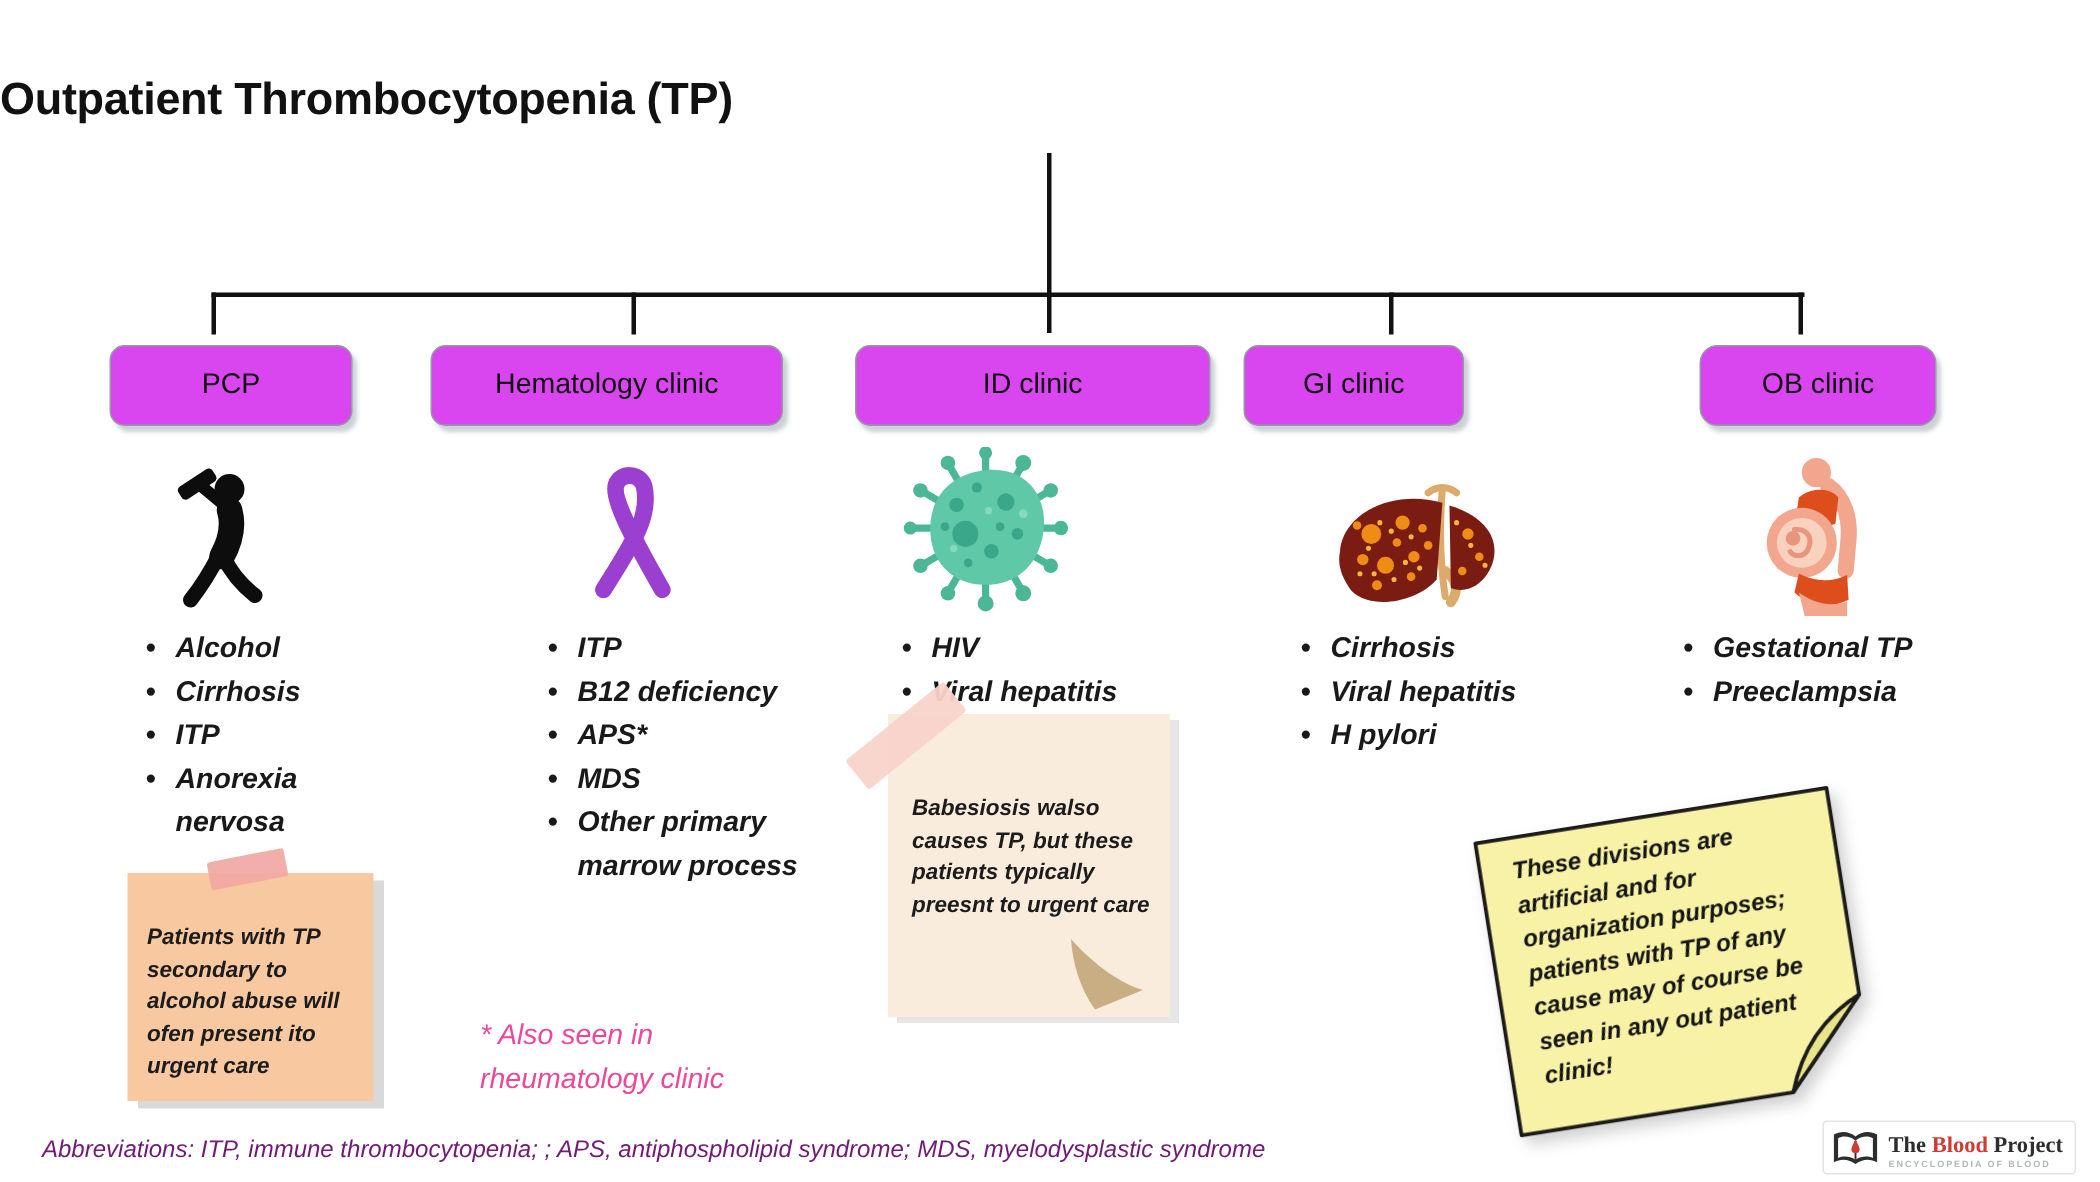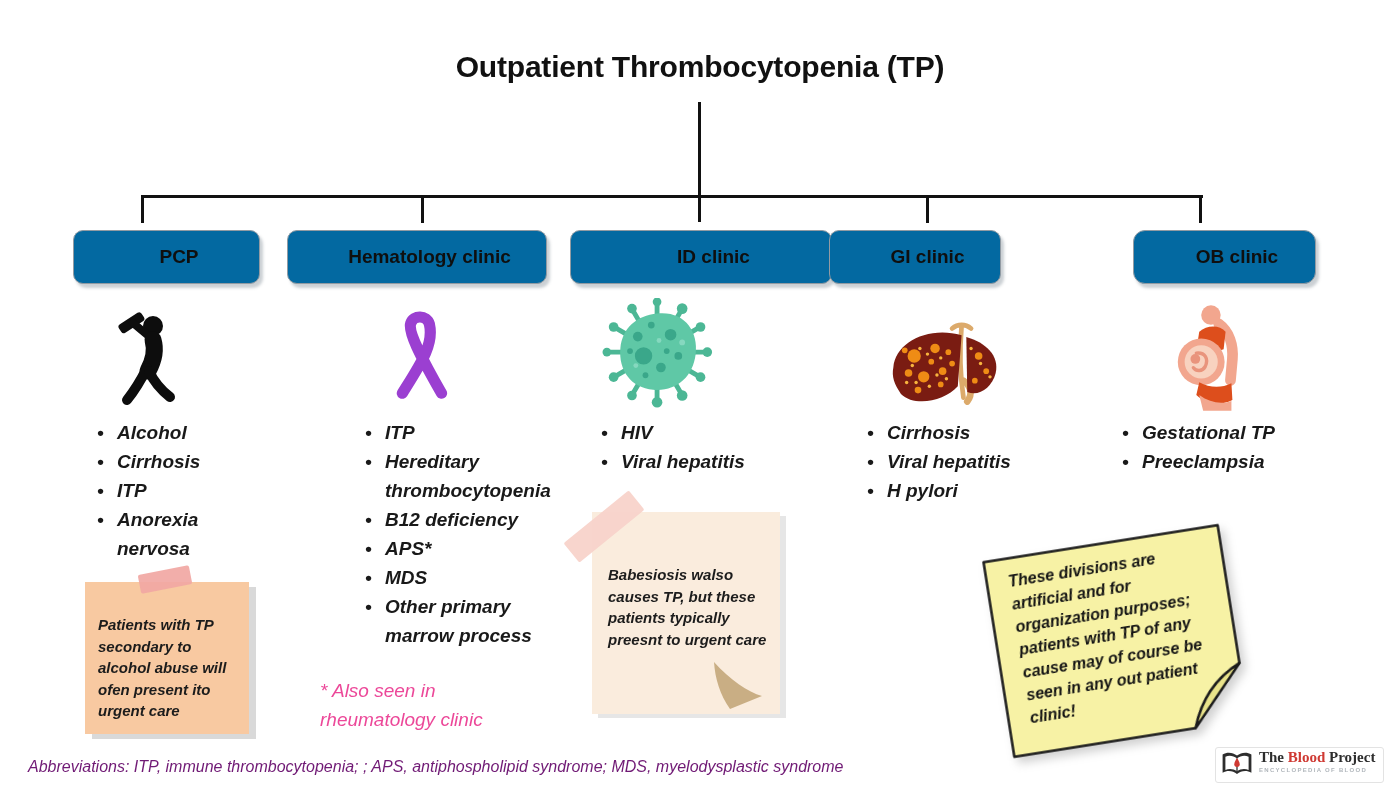--- a/index.html
+++ b/index.html
@@ -1,36 +1,36 @@
 <!DOCTYPE html>
 <html><head>
 <meta charset="utf-8">
 <style>
   html,body{margin:0;padding:0;background:#ffffff;}
   .canvas{
     position:relative;width:1400px;height:788px;background:#ffffff;overflow:hidden;
     font-family:"Liberation Sans","DejaVu Sans",sans-serif;color:#161616;
   }
   .title{
-    position:absolute;left:0;top:50px;width:100%;text-align:center;
+    position:absolute;left:0;top:50px;width:100%;text-align:left;
     font-size:30px;font-weight:700;letter-spacing:-0.2px;color:#111;margin:0;
   }
   
   .tline{position:absolute;background:#111;}
   .stem{left:698px;top:102px;width:3px;height:120px;}
   .hline{left:141px;top:195px;width:1062px;height:3px;}
   .drop{top:195px;width:3px;height:28px;}
   .drop1{left:141px;} .drop2{left:421px;} .drop3{left:926px;} .drop4{left:1199px;}
   
   .hbox{
-    position:absolute;top:230px;height:52px;background:#0369a1;
+    position:absolute;top:230px;height:52px;background:#d946ef;
     border:1.5px solid #929ba3;border-radius:10px;
     box-shadow:3px 4px 3px rgba(140,150,160,.45);
     display:flex;align-items:center;justify-content:center;
-    font-size:19px;font-weight:700;color:#0f0f0f;padding-left:25px;
+    font-size:19px;font-weight:400;color:#0f0f0f;
   }
   .hbox-pcp{left:73px;width:160px;}
   .hbox-hema{left:287px;width:233px;}
   .hbox-id{left:570px;width:235px;}
   .hbox-gi{left:829px;width:145px;}
   .hbox-ob{left:1133px;width:156px;border-radius:12px;}
   .icon{position:absolute;}
   
   ul.items{
     position:absolute;margin:0;padding:0;list-style:none;top:418px;
@@ -54,21 +54,21 @@
   }
   .note-orange .note-text{
     position:absolute;left:13px;top:32px;right:8px;
     font-style:italic;font-weight:700;font-size:15px;line-height:21.5px;color:#1c1c1c;
   }
   .tape-orange{
     position:absolute;left:50%;top:-12px;width:52px;height:19px;margin-left:-28px;
     background:#f1a7a3;opacity:.92;border-radius:2px;transform:rotate(-11deg);
   }
   .note-cream{
-    position:absolute;left:592px;top:512px;width:188px;height:202px;
+    position:absolute;left:592px;top:476px;width:188px;height:202px;
     background:#faecdd;box-shadow:6px 4px 0 rgba(205,205,205,.5);
   }
   .note-cream .note-text{
     position:absolute;left:16px;top:52px;right:10px;
     font-style:italic;font-weight:700;font-size:15px;line-height:21.5px;color:#1c1c1c;
   }
   .tape-cream{
     position:absolute;left:-30px;top:2px;width:84px;height:25px;
     background:#f8d3ca;opacity:.95;border-radius:2px;transform:rotate(-39deg);
   }
@@ -80,21 +80,21 @@
   .note-yellow .note-text{
     position:absolute;left:24px;top:14px;width:192px;
     font-style:italic;font-weight:700;font-size:16px;line-height:23px;color:#141414;
   }
   .abbrev{
     position:absolute;left:28px;top:758px;font-style:italic;font-size:16px;color:#701a75;
   }
   
   .logo{
     position:absolute;left:1215px;top:747px;height:36px;
-    display:flex;align-items:flex-start;gap:6px;background:#fff;
+    display:flex;align-items:flex-end;gap:6px;background:#fff;
     border:1px solid #e3e3e3;border-radius:3px;padding:2px 8px 2px 5px;box-sizing:border-box;
   }
   .logo-textcol{display:flex;flex-direction:column;line-height:1;}
   .logo-main{font-family:"Liberation Serif","DejaVu Serif",serif;font-weight:700;font-size:15px;color:#2d2d2d;}
   .logo-main .red{color:#cf3a33;}
   .logo-sub{font-size:6px;letter-spacing:1.3px;color:#b0b6bb;margin-top:2px;font-weight:700;}
 </style>
 </head>
 <body>
 
@@ -241,21 +241,20 @@
   </svg>
 
   <ul class="items list-pcp">
     <li>Alcohol</li>
     <li>Cirrhosis</li>
     <li>ITP</li>
     <li>Anorexia nervosa</li>
   </ul>
   <ul class="items list-hema">
     <li>ITP</li>
-    <li>Hereditary thrombocytopenia</li>
     <li>B12 deficiency</li>
     <li>APS*</li>
     <li>MDS</li>
     <li>Other primary marrow process</li>
   </ul>
   <ul class="items list-id">
     <li>HIV</li>
     <li>Viral hepatitis</li>
   </ul>
   <ul class="items list-gi">

